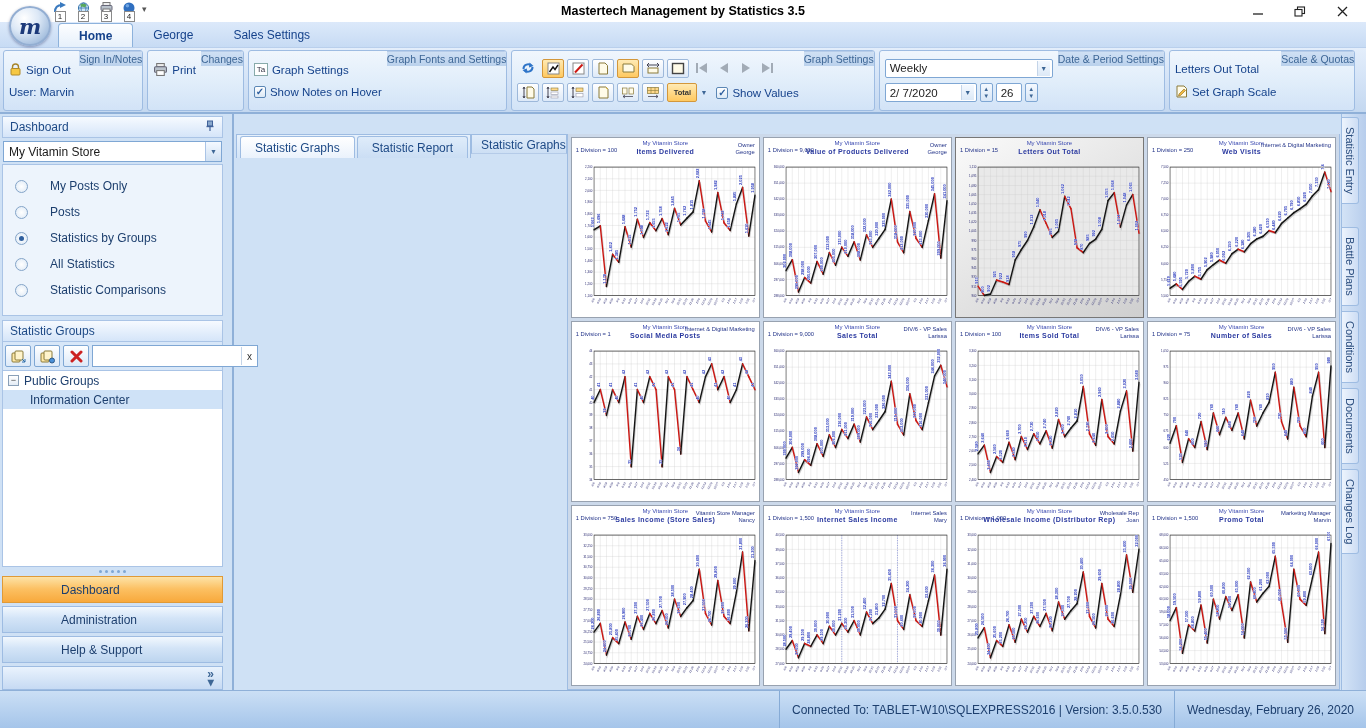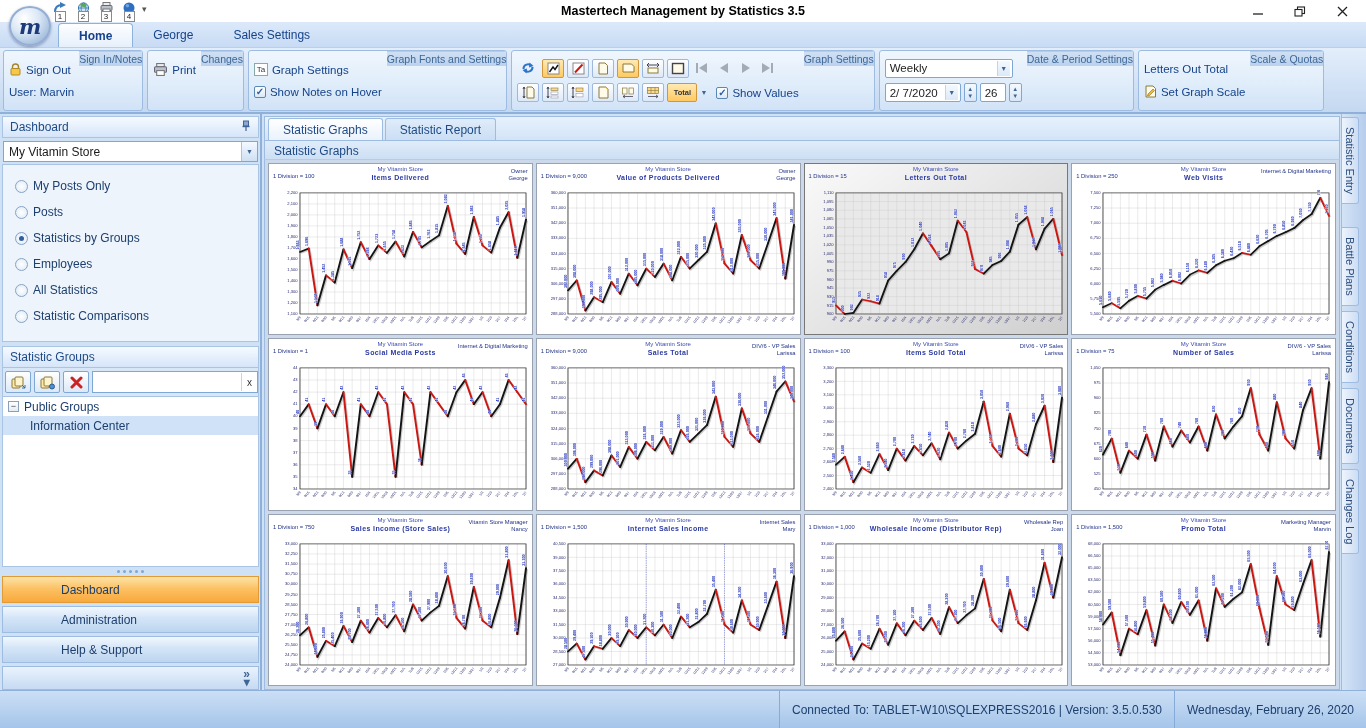--- a/index.html
+++ b/index.html
@@ -40,47 +40,47 @@
   .tri-r { width:0; height:0; border-top:5px solid transparent; border-bottom:5px solid transparent; border-left:8px solid #a2abb6; }
   .bar { width:2px; height:10px; background:#a2abb6; }
   .autobtn { width:30px; height:19px; border:1px solid #d3973b; background:linear-gradient(#ffeab4,#ffc960); border-radius:2px; font-size:7.5px; font-weight:bold; color:#333; display:flex; align-items:center; justify-content:center; }
   .ddcaret { font-size:7px; color:#3e6796; }
   .fld { height:19px; border:1px solid #7fa7d4; background:#fff; display:flex; align-items:center; font-size:11.5px; color:#222; padding:0 2px 0 4px; border-radius:2px; }
   .fld .ddbtn { margin-left:auto; width:13px; height:15px; border-left:1px solid #c4d4e8; display:flex; align-items:center; justify-content:center; font-size:7px; color:#3e6796; background:linear-gradient(#f4f9ff,#dce9f7); }
   .spin { width:13px; height:19px; border:1px solid #7fa7d4; border-radius:2px; background:linear-gradient(#f4f9ff,#d8e6f6); display:flex; flex-direction:column; align-items:center; justify-content:center; font-size:6px; color:#3e6796; line-height:7px; }
 
   
   .bodyrow { flex:1; display:flex; min-height:0; }
-  .sidebar { width:262px; flex:0 0 auto; display:flex; flex-direction:column; background:#cfe1f5; border-right:2px solid #8fb0d8; padding:2px 1px 0 2px; }
+  .sidebar { width:234px; flex:0 0 auto; display:flex; flex-direction:column; background:#cfe1f5; border-right:2px solid #8fb0d8; padding:2px 9px 0 2px; }
   .phdr { height:22px; display:flex; align-items:center; padding:0 7px; font-size:12px; color:#1e4a86; background:linear-gradient(#f6faff,#d5e5f9); border:1px solid #aac4e6; flex:0 0 auto; }
   .combo { height:21px; margin:3px 1px 2px; border:1px solid #7fa7d4; background:#fff; display:flex; align-items:center; font-size:12px; padding-left:5px; color:#1a1a1a; flex:0 0 auto; }
   .combo .ddbtn { margin-left:auto; width:16px; height:19px; background:linear-gradient(#f4f9ff,#cfe0f3); border-left:1px solid #aac4e6; display:flex; align-items:center; justify-content:center; font-size:7px; color:#3e6796; }
   .radiolist { background:#edf4fc; border:1px solid #aac4e6; padding:8px 4px 12px 12px; flex:0 0 auto; }
-  .radiorow { display:flex; align-items:center; gap:5px; height:26px; font-size:12px; color:#1d3f6e; cursor:default; }
+  .radiorow { display:flex; align-items:center; gap:22px; height:26px; font-size:12px; color:#1d3f6e; cursor:default; }
   .radio { width:13px; height:13px; border-radius:50%; border:1px solid #84a4c8; background:radial-gradient(#ffffff,#dce8f5); position:relative; flex:0 0 auto; }
   .radio.sel::after { content:""; position:absolute; left:3px; top:3px; width:5px; height:5px; border-radius:50%; background:#2f5f9e; }
   .gtools { display:flex; gap:3px; padding:3px 2px; background:#d8e7f8; border:1px solid #aac4e6; border-top:none; align-items:center; flex:0 0 auto; }
   .gtb { width:26px; height:22px; border:1px solid #7fa7d4; border-radius:2px; background:linear-gradient(#ffffff,#dce9f8); display:flex; align-items:center; justify-content:center; flex:0 0 auto; }
   .searchwrap { flex:1; height:22px; border:1px solid #7fa7d4; background:#fff; display:flex; align-items:center; }
   .searchwrap input { flex:1; border:none; outline:none; height:18px; font-size:11px; padding:0 3px; min-width:0; font-family:inherit; }
   .clrbtn { width:16px; height:18px; font-size:10px; color:#333; display:flex; align-items:center; justify-content:center; border-left:1px solid #c4d4e8; }
   .tree { flex:1; background:#fff; border:1px solid #aac4e6; border-top:none; font-size:12px; color:#1d3f6e; overflow:hidden; min-height:40px; }
   .trow { height:19px; display:flex; align-items:center; gap:5px; padding-left:5px; }
   .trow.child { padding-left:27px; }
   .trow.sel { background:#cfe2f7; }
   .expander { width:11px; height:11px; border:1px solid #8aa0b8; background:linear-gradient(#fff,#e4ecf5); font-size:9px; line-height:9px; text-align:center; color:#444; flex:0 0 auto; }
   .splitter { height:9px; display:flex; align-items:center; justify-content:center; gap:3px; flex:0 0 auto; }
   .splitter i { width:3px; height:3px; background:#7fa7d4; border-radius:50%; }
   .nbtn { height:27px; margin-bottom:3px; display:flex; align-items:center; padding-left:58px; font-size:12px; color:#1d3f6e; background:linear-gradient(#f2f8fe,#d3e4f7 45%,#bdd5ef); border:1px solid #9ebce2; flex:0 0 auto; cursor:default; }
   .nbtn.active { background:linear-gradient(#fde3a7,#fcc062 48%,#f8a93c); border-color:#e09a36; }
   .sbfoot { height:24px; background:linear-gradient(#eaf3fd,#c6daf3); border:1px solid #9ebce2; display:flex; align-items:center; justify-content:flex-end; padding-right:8px; font-size:12px; color:#3e6796; flex:0 0 auto; }
   .sbfoot .chev { line-height:8px; text-align:center; font-weight:bold; }
 
   
-  .content { flex:1; display:flex; flex-direction:column; min-width:0; margin:2px 1px 0 2px; }
+  .content { flex:1; display:flex; flex-direction:row; min-width:0; margin:20px 1px 0 2px; }
   .doctabs { height:24px; display:flex; align-items:flex-end; padding-left:3px; background:linear-gradient(#e7f1fc,#d3e4f7); border:1px solid #9ebce2; border-bottom:none; flex:0 0 auto; }
   .dtab { padding:4px 14px 3px; font-size:12px; color:#1e4a86; border:1px solid #9ebce2; border-bottom:none; border-radius:3px 3px 0 0; margin-right:2px; background:linear-gradient(#dfecfa,#cbdef4); cursor:default; }
   .dtab.active { background:linear-gradient(#ffffff,#eaf2fc); }
   .sechdr { height:20px; line-height:20px; padding-left:9px; font-size:12px; color:#1e4a86; background:linear-gradient(#e0ecfa,#cddff4); border:1px solid #9ebce2; border-bottom:1px solid #b5cbe8; flex:0 0 auto; }
   .grid { flex:1; display:grid; grid-template-columns:repeat(4,1fr); grid-template-rows:repeat(3,1fr); gap:3px; padding:3px; background:#ccd9ea; border:1px solid #9ebce2; border-top:none; min-height:0; }
   .chart-cell { background:#fff; border:1px solid #98a2b0; display:flex; flex-direction:column; overflow:hidden; position:relative; cursor:default; }
   .chart-cell.selected { background:linear-gradient(145deg,#fafafa,#cfcfcf); border-color:#777; }
   .ch { height:26px; position:relative; flex:0 0 auto; }
   .ch .org { position:absolute; top:2px; left:0; right:0; text-align:center; color:#3a49b0; font-size:6px; }
   .ch .st  { position:absolute; top:10px; left:0; right:0; text-align:center; color:#2b3aa0; font-weight:bold; font-size:7px; letter-spacing:.4px; }
@@ -326,26 +326,26 @@
             <span class="cb">✓</span>
             <span>Show Values</span>
           </div>
         </div>
       </div>
       <div class="rgl">Graph Settings</div>
     </div>
 
     <div class="rgroup" style="min-width:150px">
       <div class="rgc">
-        <div class="fld" style="width:128px">
+        <div class="fld" style="width:168px">
           <span>Weekly</span>
           <span class="ddbtn">▼</span>
         </div>
         <div class="rrow">
-          <div class="fld" style="width:76px">
+          <div class="fld" style="width:92px">
             <span>2/ 7/2020</span>
             <span class="ddbtn">▼</span>
           </div>
           <div class="spin">
               <span>▲</span>
               <span>▼</span>
             </div>
           <div class="fld" style="width:26px">
               <span>26</span>
             </div>
@@ -395,24 +395,20 @@
             <span class="radio"></span>
             <span>My Posts Only</span>
           </div>
           <div class="radiorow">
             <span class="radio"></span>
             <span>Posts</span>
           </div>
           <div class="radiorow">
             <span class="radio sel"></span>
             <span>Statistics by Groups</span>
-          </div>
-          <div class="radiorow">
-            <span class="radio"></span>
-            <span>Employees</span>
           </div>
           <div class="radiorow">
             <span class="radio"></span>
             <span>All Statistics</span>
           </div>
           <div class="radiorow">
             <span class="radio"></span>
             <span>Statistic Comparisons</span>
           </div>
         </div>

